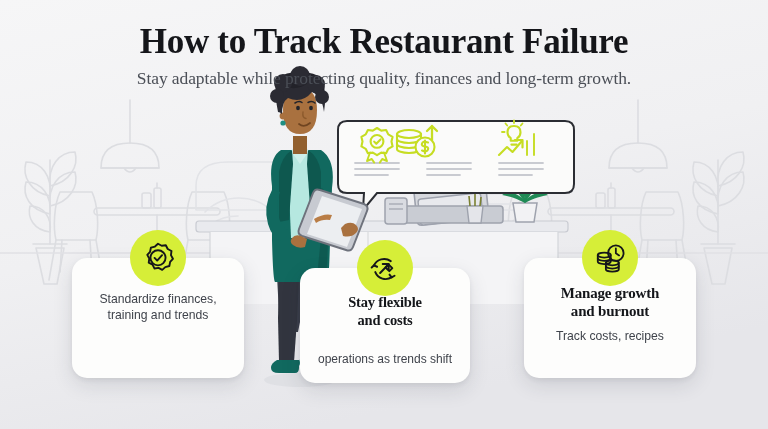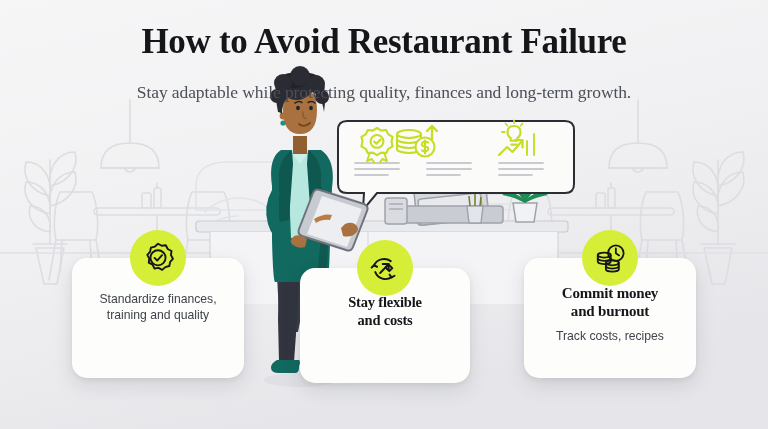--- a/index.html
+++ b/index.html
@@ -12,21 +12,21 @@
 
   
   .header { position:absolute; top:22px; left:0; width:100%; text-align:center; z-index:6; }
   .title {
     font-family:"Liberation Serif", serif;
     font-weight:bold; font-size:35px; letter-spacing:-0.3px;
     color:#15161a; line-height:1.12;
   }
   .subtitle {
     font-family:"Liberation Serif", serif;
-    font-size:17.5px; color:#4b4f57; margin-top:21px; letter-spacing:-0.1px;
+    font-size:17.5px; color:#4b4f57; margin-top:7px; letter-spacing:-0.1px;
   }
 
   
   .scene { position:absolute; inset:0; z-index:1; }
   .scene svg { display:block; width:768px; height:429px; }
 
   
   .card {
     position:absolute; z-index:8;
     background:#fdfdfc;
@@ -330,35 +330,35 @@
     <path d="M295 103 q4 -2.5 7 -0.5" stroke="#23242a" stroke-width="1.5" fill="none" stroke-linecap="round"></path>
     <path d="M308 102.5 q4 -2 7 0.5" stroke="#23242a" stroke-width="1.5" fill="none" stroke-linecap="round"></path>
     <path d="M303 112 q-1 6 3 6.5" stroke="#8c5a2c" stroke-width="1.4" fill="none" stroke-linecap="round"></path>
     <path d="M299 124 q5 4 11 -1" stroke="#6f4420" stroke-width="1.7" fill="none" stroke-linecap="round"></path>
   </g>
   </g>
 </svg>
 </div>
 
 <div class="header">
-  <div class="title">How to Avoid Restaurant Failure</div>
+  <div class="title">How to Track Restaurant Failure</div>
   <div class="subtitle">Stay adaptable while protecting quality, finances and long-term growth.</div>
 </div>
 
 <div class="card" id="card-0">
   <div class="badge">
     <svg width="36" height="36" viewBox="0 0 40 40" fill="none" stroke="#15161a" stroke-width="2.1" stroke-linecap="round" stroke-linejoin="round">
       <path d="M20 4.2 l4.1 2.2 l4.6 -0.6 l2.1 4.2 l4.2 2.2 l-0.6 4.6 l2.2 4.1 l-3.1 3.4 l-0.9 4.6 l-4.5 1.2 l-3.4 3.1 l-4.1 -2.2 l-4.6 0.6 l-2.1 -4.2 l-4.2 -2.2 l0.6 -4.6 l-2.2 -4.1 l3.1 -3.4 l0.9 -4.6 l4.5 -1.2Z"></path>
       <circle cx="20" cy="19.8" r="8.4"></circle>
       <path d="M16.2 19.9 l2.9 3 l5.4 -6"></path>
     </svg>
   </div>
   <div class="card-body">
     <span>Standardize finances,</span><br>
-    <span>training and quality</span>
+    <span>training and trends</span>
   </div>
 </div>
 
 <div class="card" id="card-1">
   <div class="badge">
     <svg width="36" height="36" viewBox="0 0 40 40" fill="none" stroke="#15161a" stroke-width="2.2" stroke-linecap="round" stroke-linejoin="round">
       <path d="M9.2 24.6 a12.4 12.4 0 0 0 18.4 5.6"></path>
       <path d="M7.6 17.5 a12.4 12.4 0 0 1 18.8 -5.1"></path>
       <path d="M5.2 19.4 l2.6 -2.4 l3.4 1.6"></path>
       <path d="M30.6 28.6 l-3.2 1.8 l-2.4 -3"></path>
@@ -366,36 +366,37 @@
       <path d="M14.6 25.6 l9.3 -9.6"></path>
       <path d="M23.9 16 l-3.3 3.4 l4.2 4.1 l3.3 -3.4Z"></path>
     </svg>
   </div>
   <div class="card-title">
     <span>Stay flexible</span><br>
     <span>and costs</span>
   </div>
   <div class="card-body">
     <br>
+    <span>operations as trends shift</span>
   </div>
 </div>
 
 <div class="card" id="card-2">
   <div class="badge">
     <svg width="36" height="36" viewBox="0 0 40 40" fill="none" stroke="#15161a" stroke-width="2" stroke-linecap="round" stroke-linejoin="round">
       <circle cx="26.5" cy="14.5" r="8.6"></circle>
       <path d="M26.5 9.4 l0 5.3 l3.6 2.4"></path>
       <ellipse cx="13.6" cy="16.8" rx="7.2" ry="2.7"></ellipse>
       <path d="M6.4 16.8 l0 3.6 a7.2 2.7 0 0 0 14.4 0 l0 -3.6"></path>
       <path d="M6.4 20.4 l0 3.6 a7.2 2.7 0 0 0 14.4 0 l0 -3.6"></path>
       <ellipse cx="22.6" cy="25.4" rx="7.2" ry="2.7"></ellipse>
       <path d="M15.4 25.4 l0 3.6 a7.2 2.7 0 0 0 14.4 0 l0 -3.6"></path>
       <path d="M15.4 29 l0 3.4 a7.2 2.7 0 0 0 14.4 0 l0 -3.4"></path>
     </svg>
   </div>
   <div class="card-title">
-    <span>Commit money</span><br>
+    <span>Manage growth</span><br>
     <span>and burnout</span>
   </div>
   <div class="card-body">
     <span>Track costs, recipes</span><br>
   </div>
 </div>
 
 </body></html>

